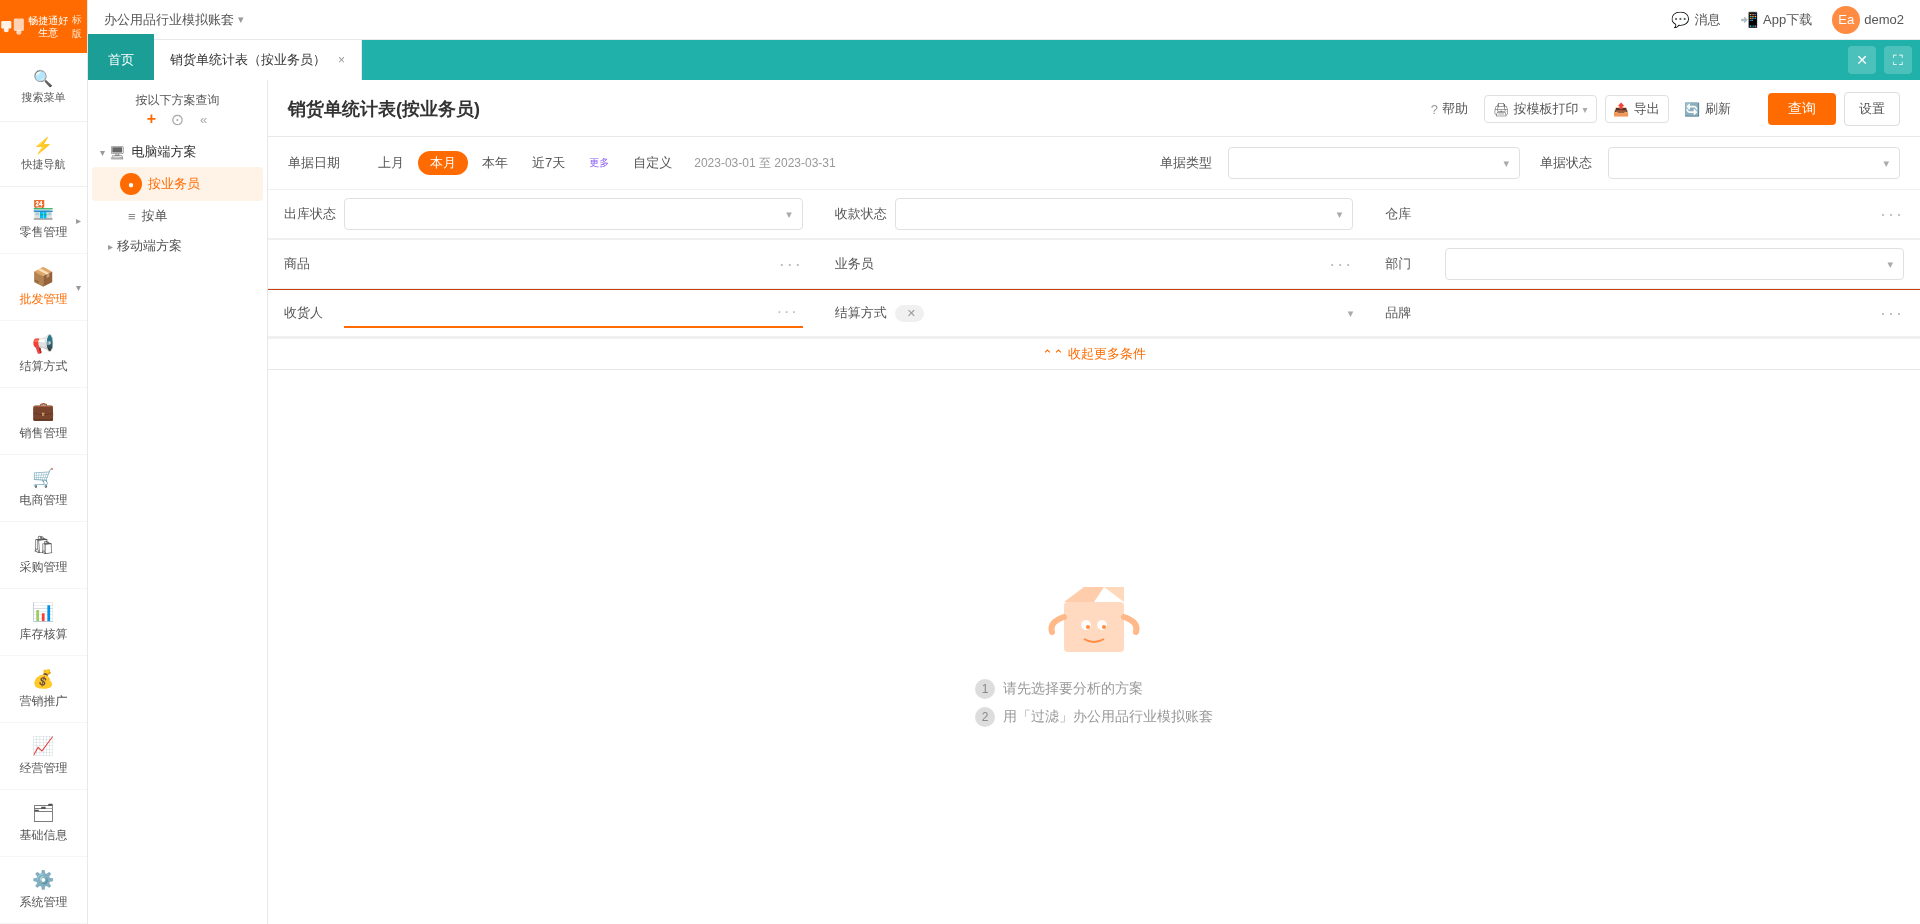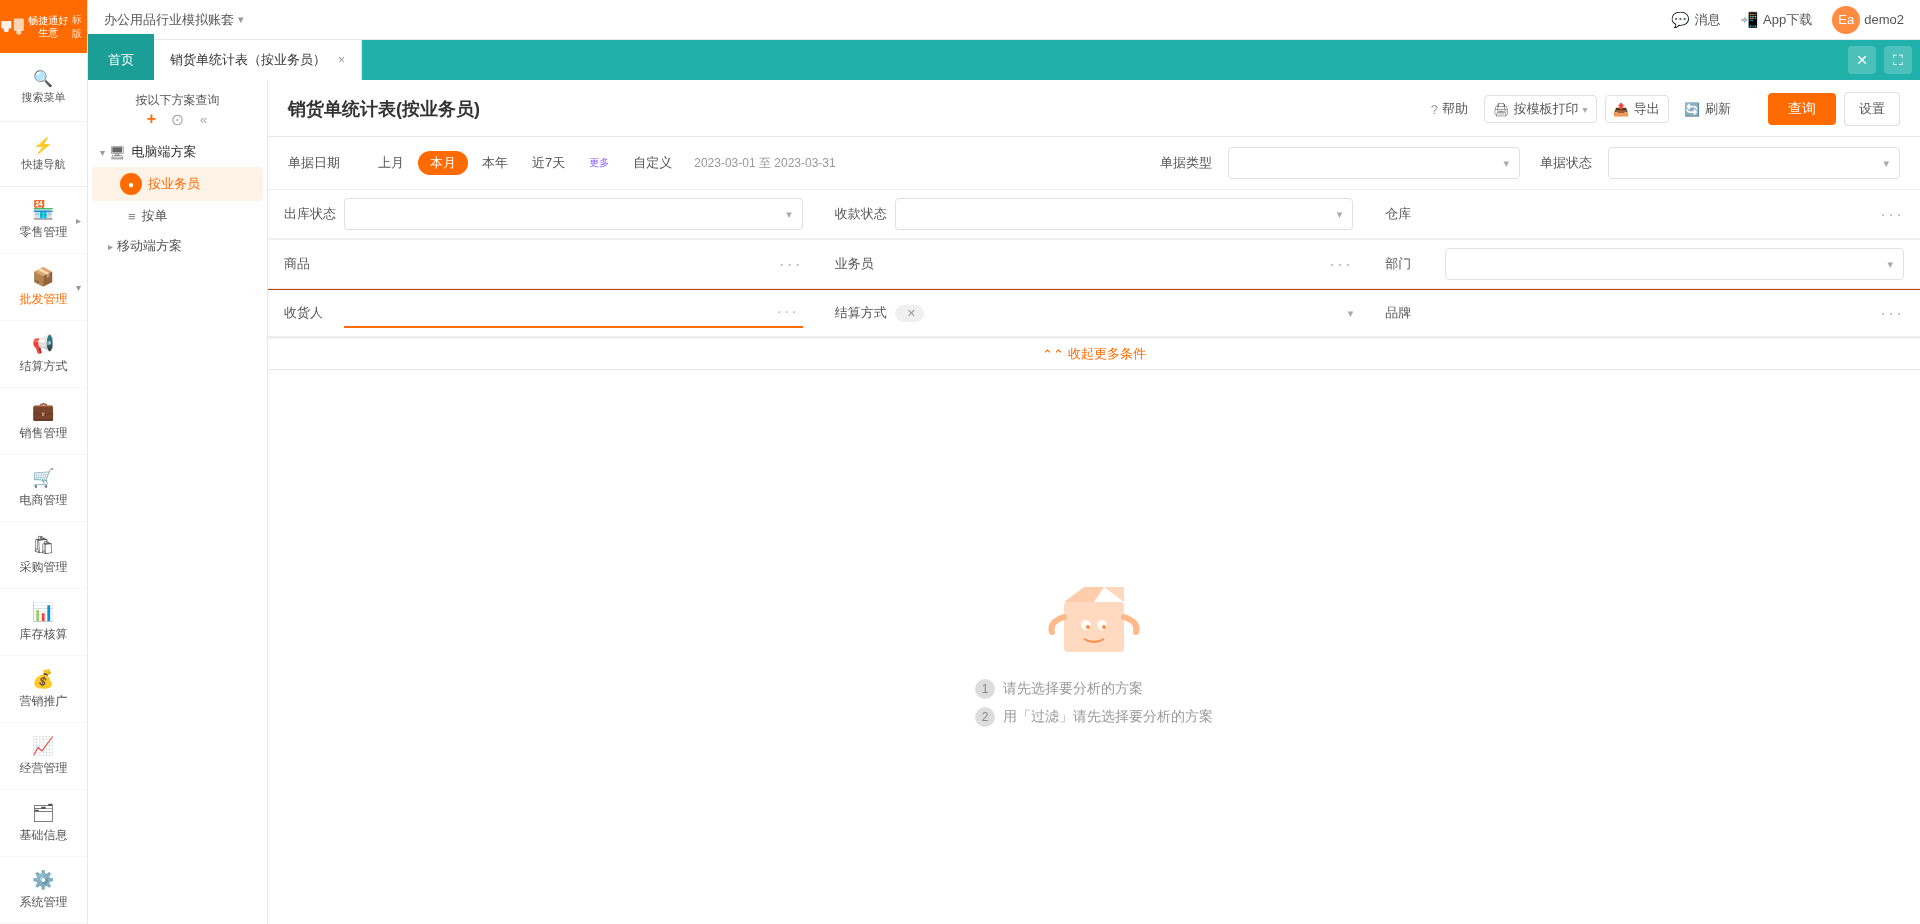--- a/index.html
+++ b/index.html
@@ -750,20 +750,20 @@
             <path d="M90 50 Q105 55 102 65" stroke="#ffb888" stroke-width="6" fill="none" stroke-linecap="round"></path>
           </svg>
         </div>
         <div class="empty-steps">
           <div class="empty-step">
             <div class="step-num">1</div>
             <span>请先选择要分析的方案</span>
           </div>
           <div class="empty-step">
             <div class="step-num">2</div>
-            <span>用「过滤」请先选择要分析的方案</span>
+            <span>用「过滤」办公用品行业模拟账套</span>
           </div>
         </div>
       </div>
 
     </div>
   </div>
 </div>
 
 </body></html>

